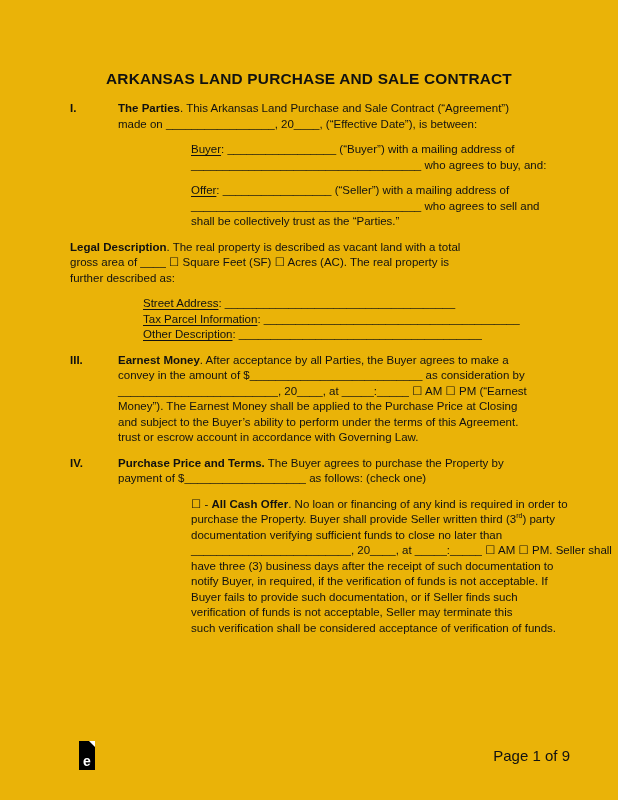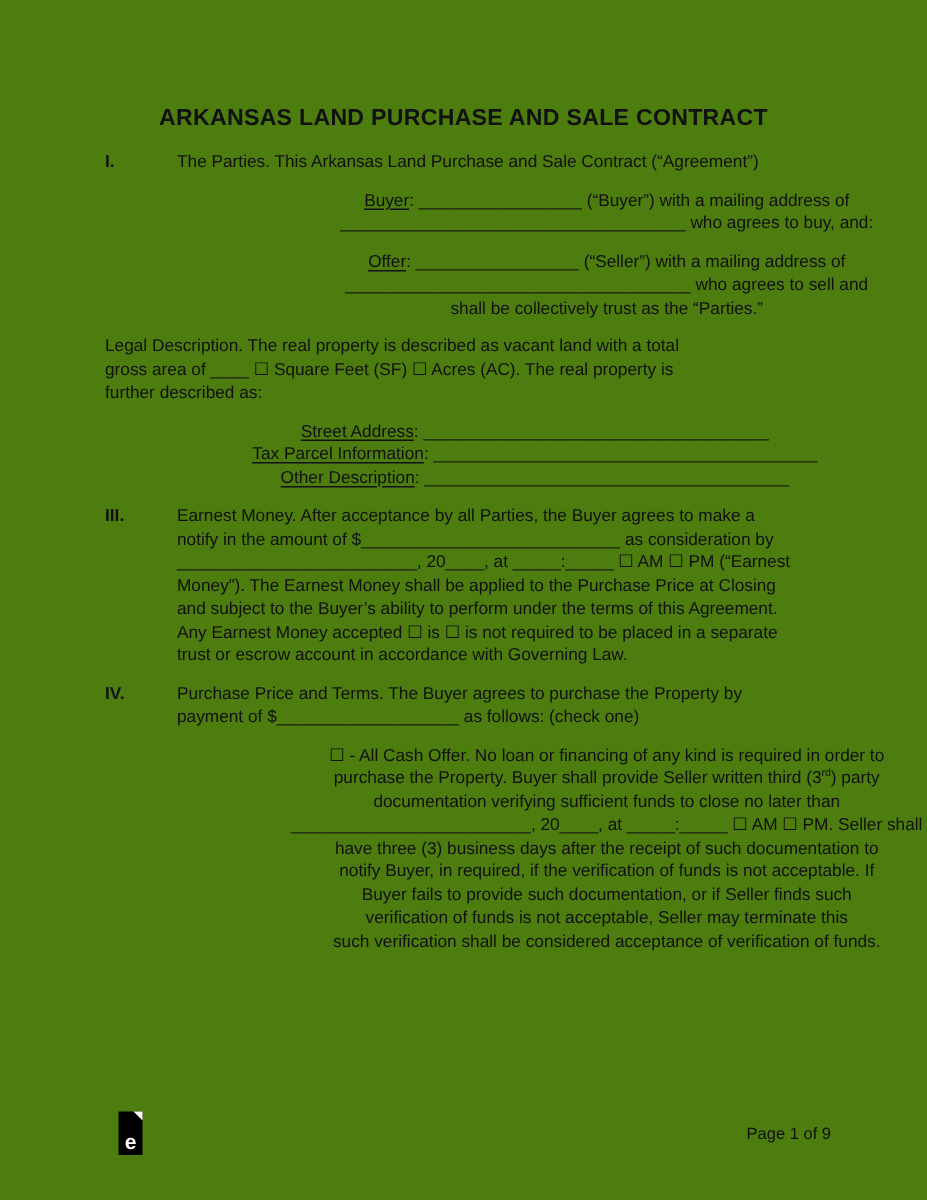--- a/index.html
+++ b/index.html
@@ -12,21 +12,21 @@
   }
   body {
     position: relative;
     font-family: "Liberation Sans", "DejaVu Sans", sans-serif;
     color: #111111;
     -webkit-font-smoothing: antialiased;
   }
   .page {
     position: absolute;
     inset: 0;
-    background: #4d7c0f;
+    background: #eab308;
   }
   .doc-title {
     margin: 68px 0 0 0;
     text-align: center;
     font-size: 15.4px;
     line-height: 21px;
     font-weight: 700;
     letter-spacing: 0.2px;
     white-space: pre;
   }
@@ -48,26 +48,25 @@
     flex: none;
     font-weight: 700;
   }
   .body {
     width: 500px;
   }
   .para { }
   .sub {
     margin-left: 73px;
     margin-top: 10px;
-    text-align: center;
   }
   .ln {
     white-space: pre;
   }
-  b { font-weight: 400; }
+  b { font-weight: 700; }
   .u { text-decoration: underline; text-underline-offset: 1.5px; }
   sup {
     font-size: 7px;
     line-height: 0;
     vertical-align: super;
   }
   
   .logo {
     position: absolute;
     left: 79px;
@@ -93,41 +92,42 @@
     width: 100%;
     text-align: center;
     color: #ffffff;
     font-weight: 700;
     font-size: 14px;
     line-height: 15px;
   }
   .pageno {
     position: absolute;
     top: 749px;
-    right: 64px;
-    font-size: 11px;
+    right: 48px;
+    font-size: 15px;
     line-height: 14px;
     white-space: pre;
     text-align: center;
   }
 </style>
 </head>
 <body>
 
 <div class="page">
 
   <div class="doc-title">ARKANSAS LAND PURCHASE AND SALE CONTRACT</div>
 
   <div class="content">
 
     <div class="sec">
       <div class="num">I.</div>
       <div class="body">
         <div class="para">
           <div class="ln"><b>The Parties</b><span>. This Arkansas Land Purchase and Sale Contract (“Agreement”)</span></div>
+          <div class="ln">made on _________________, 20____, (“Effective Date”), is between:</div>
         </div>
         <div class="sub">
           <div class="ln"><span class="u">Buyer</span><span>: _________________ (“Buyer”) with a mailing address of</span></div>
           <div class="ln">____________________________________ who agrees to buy, and:</div>
         </div>
         <div class="sub">
           <div class="ln"><span class="u">Offer</span><span>: _________________ (“Seller”) with a mailing address of</span></div>
           <div class="ln">____________________________________ who agrees to sell and</div>
           <div class="ln">shall be collectively trust as the “Parties.”</div>
         </div>
@@ -147,25 +147,24 @@
           <div class="ln"><span class="u">Other Description</span><span>: ______________________________________</span></div>
         </div>
       </div>
     </div>
 
     <div class="sec">
       <div class="num">III.</div>
       <div class="body">
         <div class="para">
           <div class="ln"><b>Earnest Money</b><span>. After acceptance by all Parties, the Buyer agrees to make a</span></div>
-          <div class="ln">notify in the amount of $___________________________ as consideration by</div>
+          <div class="ln">convey in the amount of $___________________________ as consideration by</div>
           <div class="ln">_________________________, 20____, at _____:_____ ☐ AM ☐ PM (“Earnest</div>
           <div class="ln">Money”). The Earnest Money shall be applied to the Purchase Price at Closing</div>
           <div class="ln">and subject to the Buyer’s ability to perform under the terms of this Agreement.</div>
-          <div class="ln"><span>Any Earnest Money accepted ☐ </span><b>is</b><span> ☐ </span><b>is not</b><span> required to be placed in a separate</span></div>
           <div class="ln">trust or escrow account in accordance with Governing Law.</div>
         </div>
       </div>
     </div>
 
     <div class="sec">
       <div class="num">IV.</div>
       <div class="body">
         <div class="para">
           <div class="ln"><b>Purchase Price and Terms.</b><span> The Buyer agrees to purchase the Property by</span></div>

